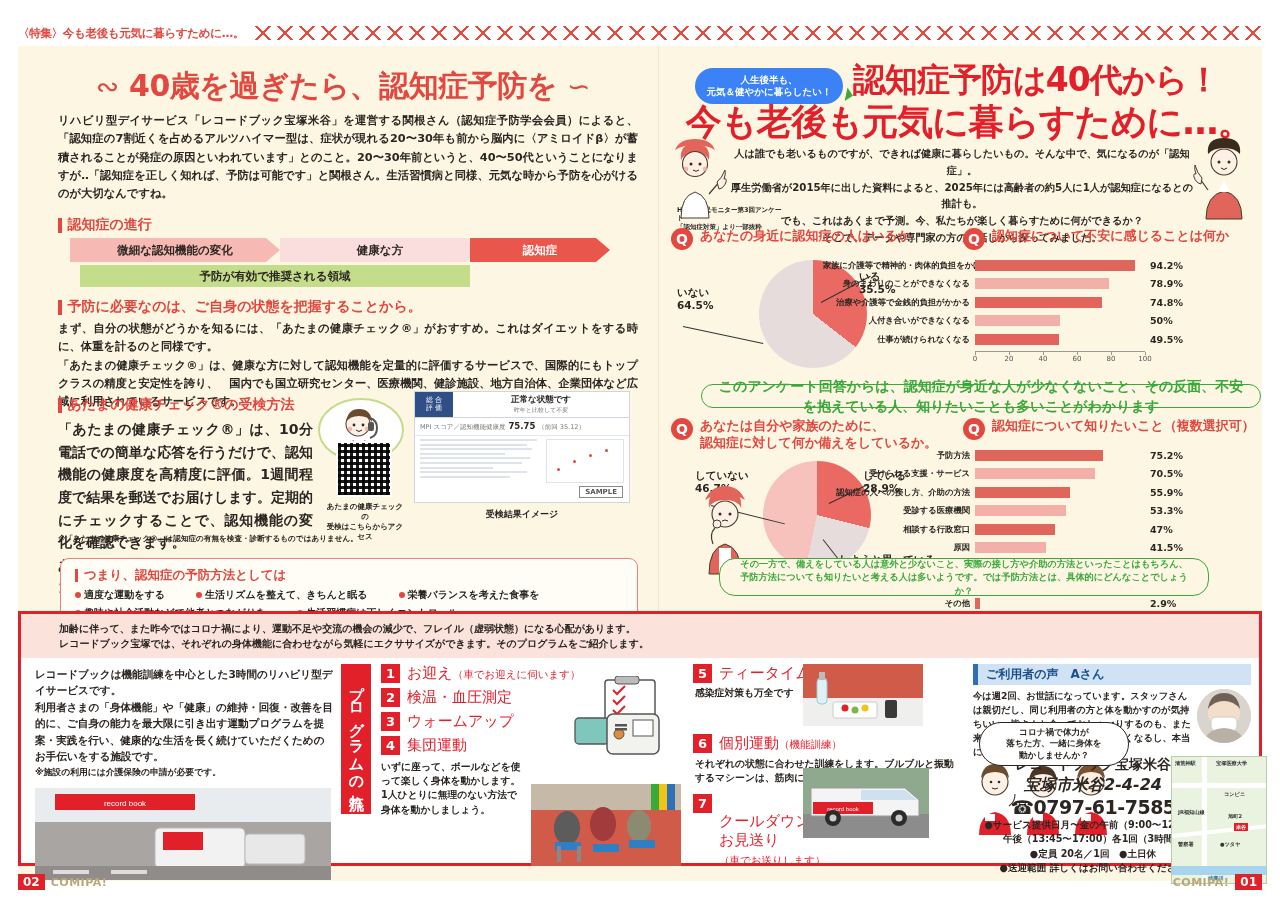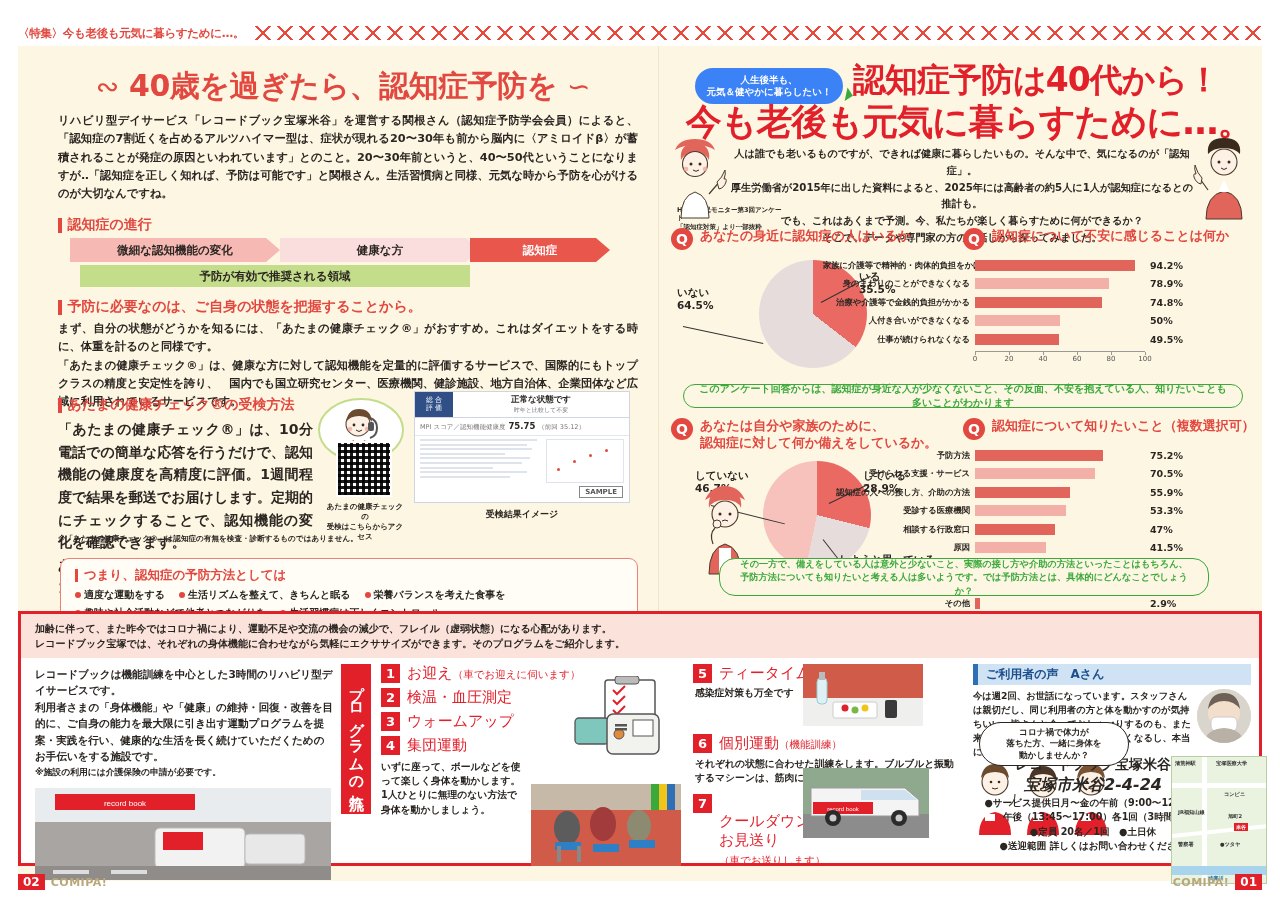--- a/index.html
+++ b/index.html
@@ -135,21 +135,21 @@
   .summary-box {
     position: absolute; left: 42px; top: 512px; width: 578px; height: 78px;
     border: 1.5px solid #e9837a; border-radius: 9px; background: #fffdf6;
     padding: 8px 14px;
   }
   .summary-head {
     font-size: 12.5px; font-weight: bold; color: #e2483f;
     display: flex; align-items: center; gap: 6px; margin-bottom: 4px;
   }
   .summary-head::before { content:""; width:3px; height:13px; background:#e2483f; display:inline-block; }
-  .bullets { display: flex; flex-wrap: wrap; gap: 4px 14px; margin-bottom: 3px; }
+  .bullets { display: flex; flex-wrap: wrap; gap: 4px 31px; margin-bottom: 3px; }
   .bullet { font-size: 10px; font-weight: bold; color: #2b2622; display: flex; align-items: center; gap: 3px; white-space: nowrap; }
   .bullet::before { content:""; width:6px; height:6px; border-radius:50%; background:#e2483f; display:inline-block; }
   .summary-p { font-size: 10.2px; line-height: 1.5; color: #2b2622; font-weight: bold; text-align: justify; }
 
   
   .right-page { position: absolute; top: 0; left: 641px; width: 603px; height: 565px; }
 
   .bubble-green {
     position: absolute; left: 36px; top: 22px; width: 148px; height: 36px;
     background: #3b82f6; border-radius: 18px;
@@ -533,21 +533,21 @@
               <div class="tick" style="left: 60%;"></div>
               <div class="tick-lbl" style="left: 60%;">60</div>
               <div class="tick" style="left: 80%;"></div>
               <div class="tick-lbl" style="left: 80%;">80</div>
               <div class="tick" style="left: 100%;"></div>
               <div class="tick-lbl" style="left: 100%;">100</div>
             </div>
           </div>
       </div>
 
-      <div class="green-note" style="left:24px; top:338px; width:560px; height:24px; font-size:10px; padding:0 14px;">
+      <div class="green-note" style="left:42px; top:338px; width:560px; height:24px; font-size:14px; padding:0 14px;">
         <span>このアンケート回答からは、認知症が身近な人が少なくないこと、その反面、不安を抱えている人、知りたいことも多いことがわかります</span>
       </div>
 
       <div class="qblock" style="left:12px; top:372px; width:290px;">
         <div class="q-head">
           <div class="q-mark">Q</div>
           <div class="q-text" style="white-space:pre-line;">あなたは自分や家族のために、
 認知症に対して何か備えをしているか。</div>
         </div>
         <div class="pie-wrap" style="height:136px; margin-top:6px;">
@@ -669,21 +669,21 @@
       <div class="green-note" style="left:60px; top:512px; width:490px; height:38px; font-size:9.2px; padding:0 18px; white-space:pre-line;">
         <span>その一方で、備えをしている人は意外と少ないこと、実際の接し方や介助の方法といったことはもちろん、
 予防方法についても知りたいと考える人は多いようです。では予防方法とは、具体的にどんなことでしょうか？</span>
       </div>
     </div>
   </div>
 
   <div class="ad">
     <div class="ad-head">
       <div class="ad-head-right">
-        <p style="white-space:pre-line;">加齢に伴って、また昨今ではコロナ禍により、運動不足や交流の機会の減少で、フレイル（虚弱状態）になる心配があります。
+        <p style="white-space:pre-line;margin-left:24px;">加齢に伴って、また昨今ではコロナ禍により、運動不足や交流の機会の減少で、フレイル（虚弱状態）になる心配があります。
 レコードブック宝塚では、それぞれの身体機能に合わせながら気軽にエクササイズができます。そのプログラムをご紹介します。</p>
       </div>
     </div>
 
     <div class="ad-body">
 
       <div class="ad-col1">
         <p style="white-space:pre-line;">レコードブックは機能訓練を中心とした3時間のリハビリ型デイサービスです。
 利用者さまの「身体機能」や「健康」の維持・回復・改善を目的に、ご自身の能力を最大限に引き出す運動プログラムを提案・実践を行い、健康的な生活を長く続けていただくためのお手伝いをする施設です。</p>
         <p class="ad-note">※施設の利用には介護保険の申請が必要です。</p>
@@ -862,20 +862,23 @@
           </g>
         </svg>
       </div>
 
       <div class="contact">
         <div class="contact-bubble" style="white-space:pre-line;">コロナ禍で体力が
 落ちた方、一緒に身体を
 動かしませんか？</div>
         <div class="contact-name">レコードブック宝塚米谷</div>
         <div class="contact-addr">宝塚市米谷2-4-24</div>
+        <div class="contact-tel">
+          <span>☎</span><span>0797-61-7585</span>
+        </div>
         <div class="contact-line">●サービス提供日月〜金の午前（9:00〜12:15）</div>
         <div class="contact-line">午後（13:45〜17:00）各1回（3時間）</div>
         <div class="contact-line">●定員 20名／1回　●土日休</div>
         <div class="contact-line">●送迎範囲 詳しくはお問い合わせください</div>
       </div>
 
       <div class="map">
         <div class="map-road" style="left:0; top:26px; width:96px; height:5px;"></div>
         <div class="map-road" style="left:30px; top:0; width:5px; height:128px;"></div>
         <div class="map-road" style="left:0; top:72px; width:96px; height:4px; transform:rotate(-6deg);"></div>

